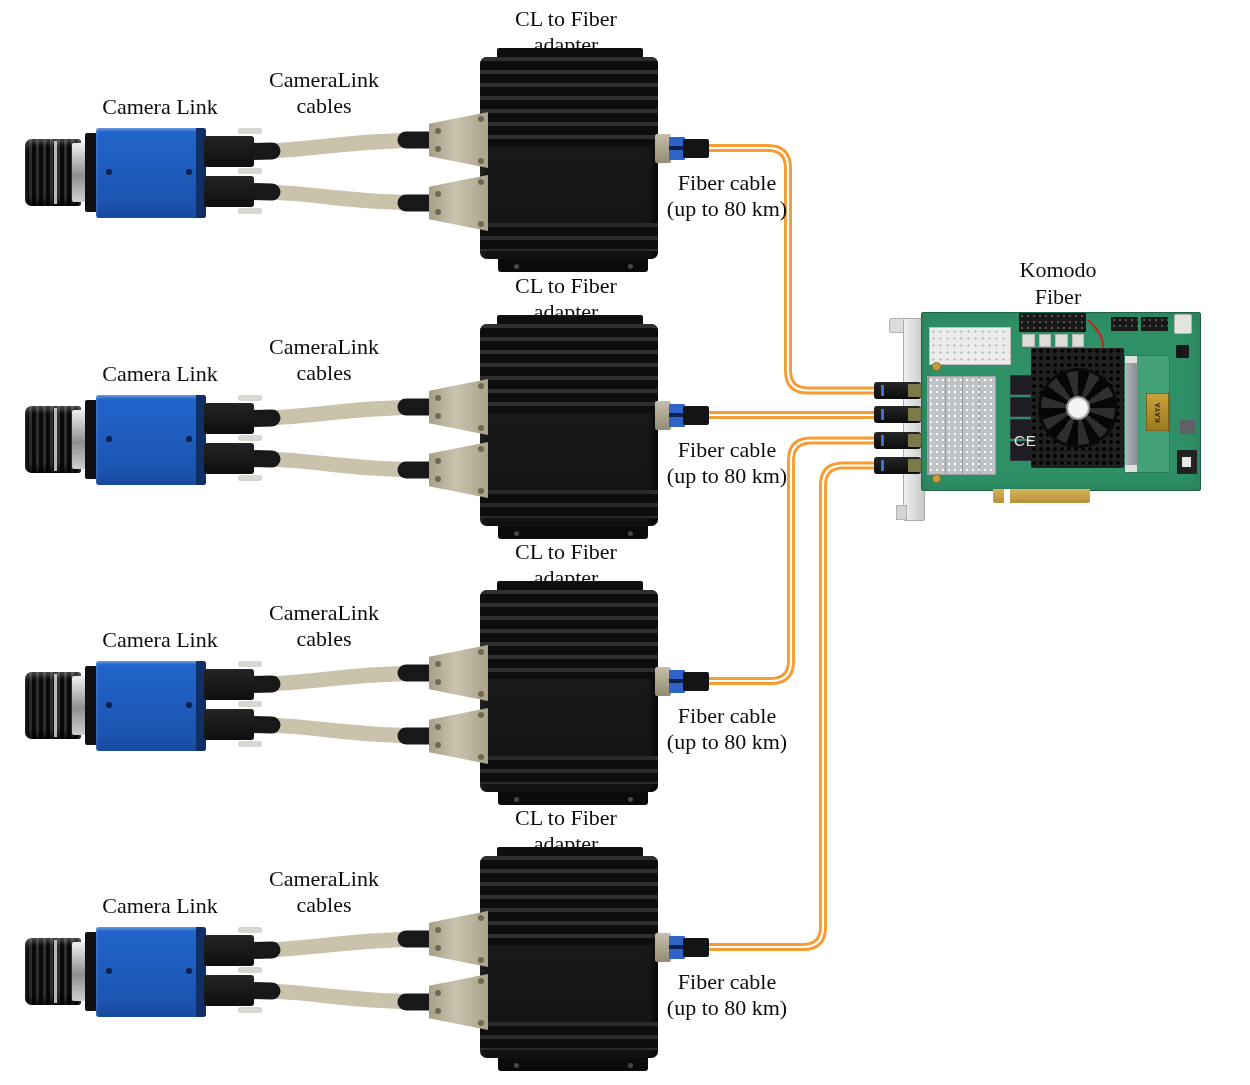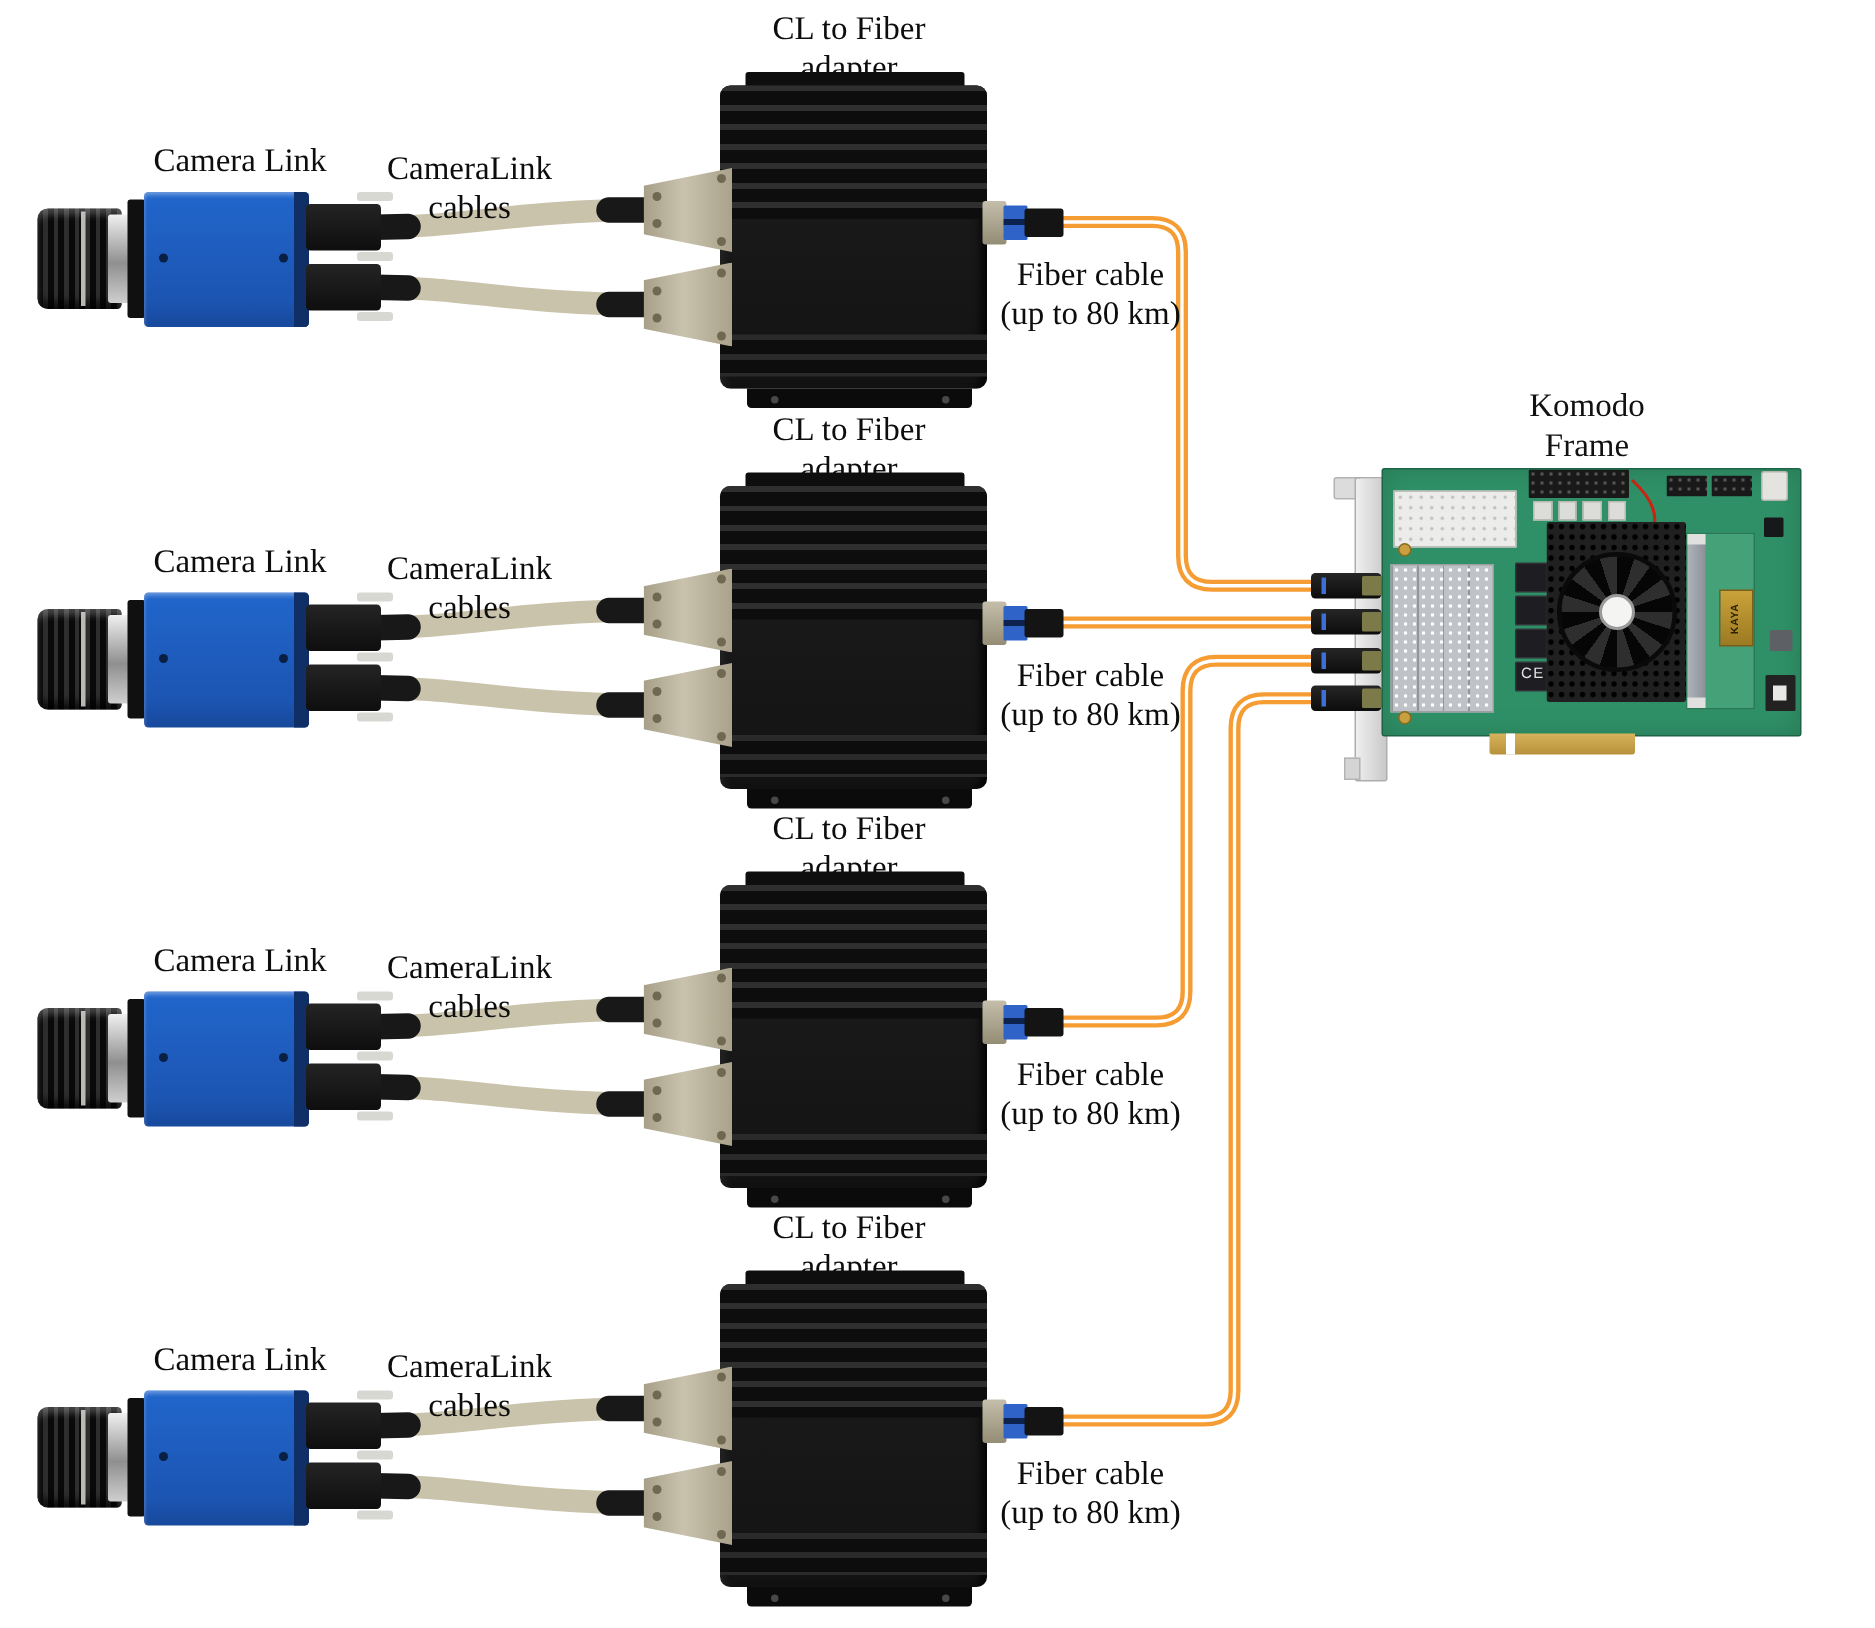--- a/index.html
+++ b/index.html
@@ -6,21 +6,21 @@
   body{font-family:"Liberation Serif","DejaVu Serif",serif;color:#111;}
   .canvas{position:relative;width:1250px;height:1085px;background:#fff;overflow:hidden;}
   svg.wires{position:absolute;left:0;top:0;z-index:1;}
   .row{position:absolute;left:0;top:0;width:100%;height:100%;z-index:2;pointer-events:none;font-family:Liberation Serif, serif;}
   .row.r1{--dy:0px}.row.r2{--dy:267px}.row.r3{--dy:533px}.row.r4{--dy:799px}
 
   
   .lbl{position:absolute;text-align:center;font-size:22px;line-height:26px;color:#0d0d0d;transform:translateX(-50%);white-space:nowrap;}
   .lbl span{display:block;}
   .lbl-adapter{left:566px;top:calc(6px + var(--dy));}
-  .lbl-cables{left:313px;top:calc(67px + var(--dy));margin-top:32px;}
+  .lbl-cables{left:324px;top:calc(67px + var(--dy));}
   .lbl-camera{left:160px;top:calc(94px + var(--dy));}
   .lbl-fiber{left:727px;top:calc(170px + var(--dy));}
   .lbl-grabber{left:1058px;top:256px;transform:translateX(-50%);position:absolute;text-align:center;font-size:22px;line-height:27px;}
   .lbl-grabber span{display:block;}
 
   
   .lens-barrel{position:absolute;left:25px;top:calc(139px + var(--dy));width:56px;height:67px;border-radius:7px 3px 3px 7px;
     background:repeating-linear-gradient(90deg,#090909 0 4px,#2e2e2e 4px 7px);
     box-shadow:inset 0 4px 5px rgba(255,255,255,.25), inset 0 -5px 6px rgba(0,0,0,.7);}
   .lens-ring{position:absolute;left:54px;top:calc(141px + var(--dy));width:3px;height:63px;background:#d8d8d4;opacity:.85;}
@@ -91,21 +91,21 @@
   .fan{position:absolute;left:1038px;top:368px;width:80px;height:80px;border-radius:50%;
     background:repeating-conic-gradient(#060606 0 18deg,#2e2e2e 18deg 36deg);border:3px solid #0a0a0a;box-sizing:border-box;}
   .fan-hub{position:absolute;left:1066px;top:396px;width:24px;height:24px;border-radius:50%;background:#f4f4f2;border:2px solid #9a9a9a;box-sizing:border-box;}
   .sodimm-zone{position:absolute;left:1124px;top:355px;width:44px;height:116px;background:#45a178;border:1px solid #2a7a55;}
   .sodimm-bar{position:absolute;left:0;top:0;width:12px;height:116px;background:linear-gradient(90deg,#aeb4ba,#8b9197);}
   .sodimm-clip{position:absolute;left:0;width:12px;height:7px;background:#e0e0de;}
   .sc1{top:0;} .sc2{bottom:0;}
   .kaya-label{position:absolute;left:1146px;top:393px;width:21px;height:36px;background:linear-gradient(180deg,#caa23b,#9c7a22);border:1px solid #7c5f18;
     display:flex;align-items:center;justify-content:center;}
   .kaya-label span{transform:rotate(-90deg);font-family:"Liberation Sans",sans-serif;font-size:7px;font-weight:bold;color:#2c2208;letter-spacing:.5px;}
-  .ce-mark{position:absolute;left:1014px;top:444px;font-family:"Liberation Sans",sans-serif;font-size:10px;color:rgba(255,255,255,.88);letter-spacing:1px;}
+  .ce-mark{position:absolute;left:1014px;top:432px;font-family:"Liberation Sans",sans-serif;font-size:15px;color:rgba(255,255,255,.88);letter-spacing:1px;}
   .brass{position:absolute;width:9px;height:9px;border-radius:50%;background:#c99f42;border:1px solid #8a6b20;box-sizing:border-box;}
   .br1{left:932px;top:362px;} .br2{left:932px;top:474px;}
   .misc-sq{position:absolute;background:#17181a;border-radius:1px;}
   .ms1{left:1176px;top:345px;width:13px;height:13px;}
   .ms2{left:1180px;top:420px;width:15px;height:14px;background:#5d6166;}
   .ms3{left:1177px;top:450px;width:20px;height:24px;background:#222;}
   .ms3 i{position:absolute;left:5px;top:7px;width:9px;height:10px;background:#e8e8e6;display:block;}
   .dark-patch{position:absolute;left:1146px;top:364px;width:20px;height:11px;background:#1e6b4a;}
   .redwire{position:absolute;left:1060px;top:312px;}
   .fport-card{position:absolute;left:874px;width:47px;height:17px;background:linear-gradient(180deg,#262626,#0c0c0c);border-radius:3px;}
@@ -369,21 +369,21 @@
         <i class="scrw c"></i>
         <i class="scrw d"></i>
       </div>
     <div class="fport-base"></div>
     <div class="fport-blue"></div>
     <div class="fport-boot"></div>
   </section>
 
   <div class="grabber">
     <div class="lbl-grabber">
-        <span>Komodo Frame</span>
+        <span>Komodo Fiber</span>
         <span>Frame Grabber</span>
       </div>
     <div class="bracket-ear-top"></div>
     <div class="bracket"></div>
     <div class="bracket-ear-bot"></div>
     <div class="pcb"></div>
     <div class="pcie">
         <div class="pcie-notch"></div>
       </div>
     <div class="qsfp"></div>

